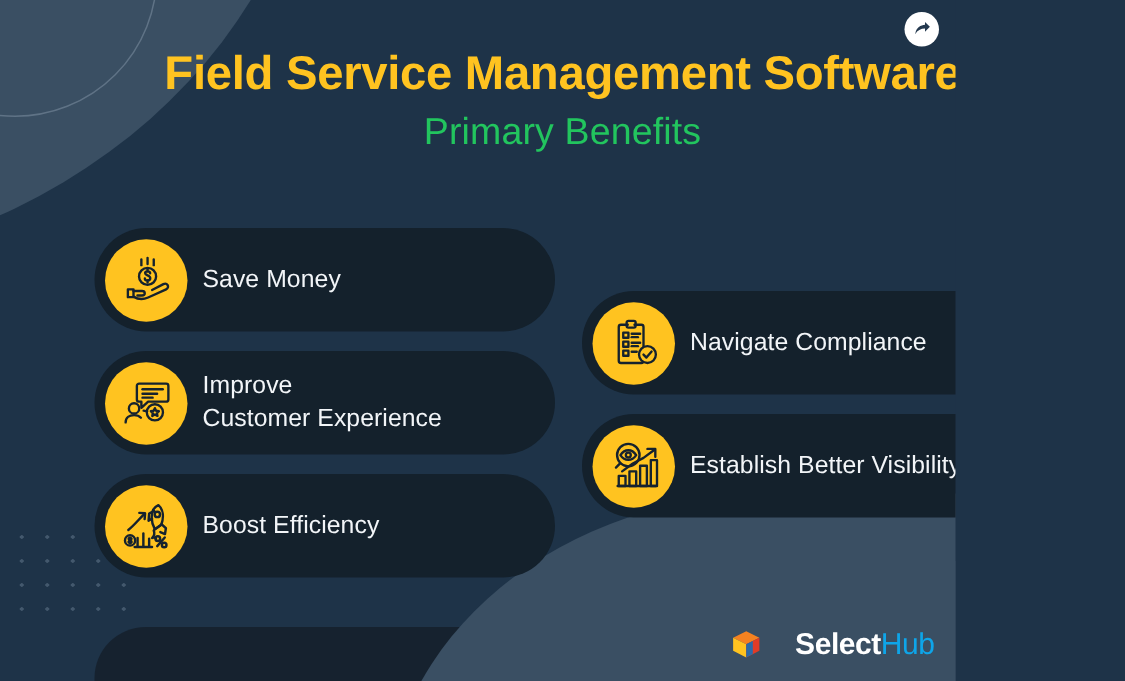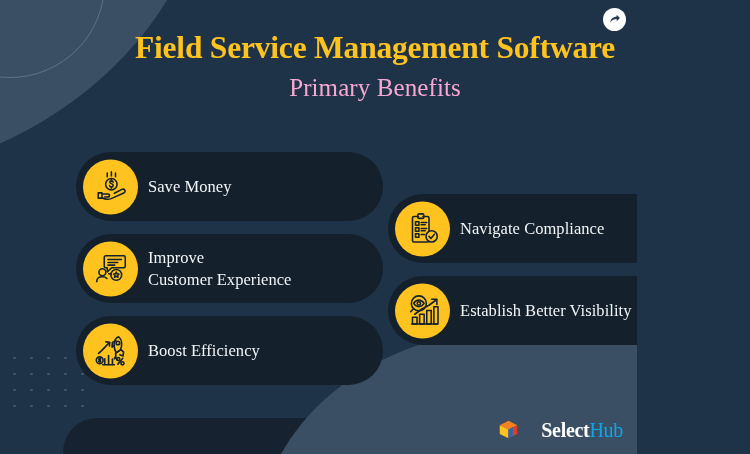--- a/index.html
+++ b/index.html
@@ -16,21 +16,20 @@
     position: relative;
   }
 
   .stage {
     position: absolute;
     inset: 0;
     width: 637px;
     height: 454px;
     background: #1e3348;
     overflow: hidden;
-    font-family: Liberation Serif, serif;
   }
 
   
   .decor-layer {
     position: absolute;
     inset: 0;
     pointer-events: none;
   }
 
   .wave-tl {
@@ -129,33 +128,33 @@
     color: #ffc320;
     font-size: 31.5px;
     font-weight: bold;
     letter-spacing: -0.2px;
     line-height: 1.15;
     white-space: nowrap;
   }
 
   .subtitle {
     margin-top: 8px;
-    color: #f9a8d4;
+    color: #22c55e;
     font-size: 25px;
     font-weight: normal;
     letter-spacing: 0.1px;
     line-height: 1.15;
   }
 
   
   .col {
     position: absolute;
     z-index: 6;
   }
-  .col-left  { left: 76px; top: 152px;  width: 307px; }
+  .col-left  { left: 63px; top: 152px;  width: 307px; }
   .col-right { left: 388px; top: 194px; width: 307px; }
 
   .card {
     position: relative;
     height: 69px;
     background: #14212c;
     border-radius: 36px;
     display: flex;
     align-items: center;
     padding-left: 72px;

